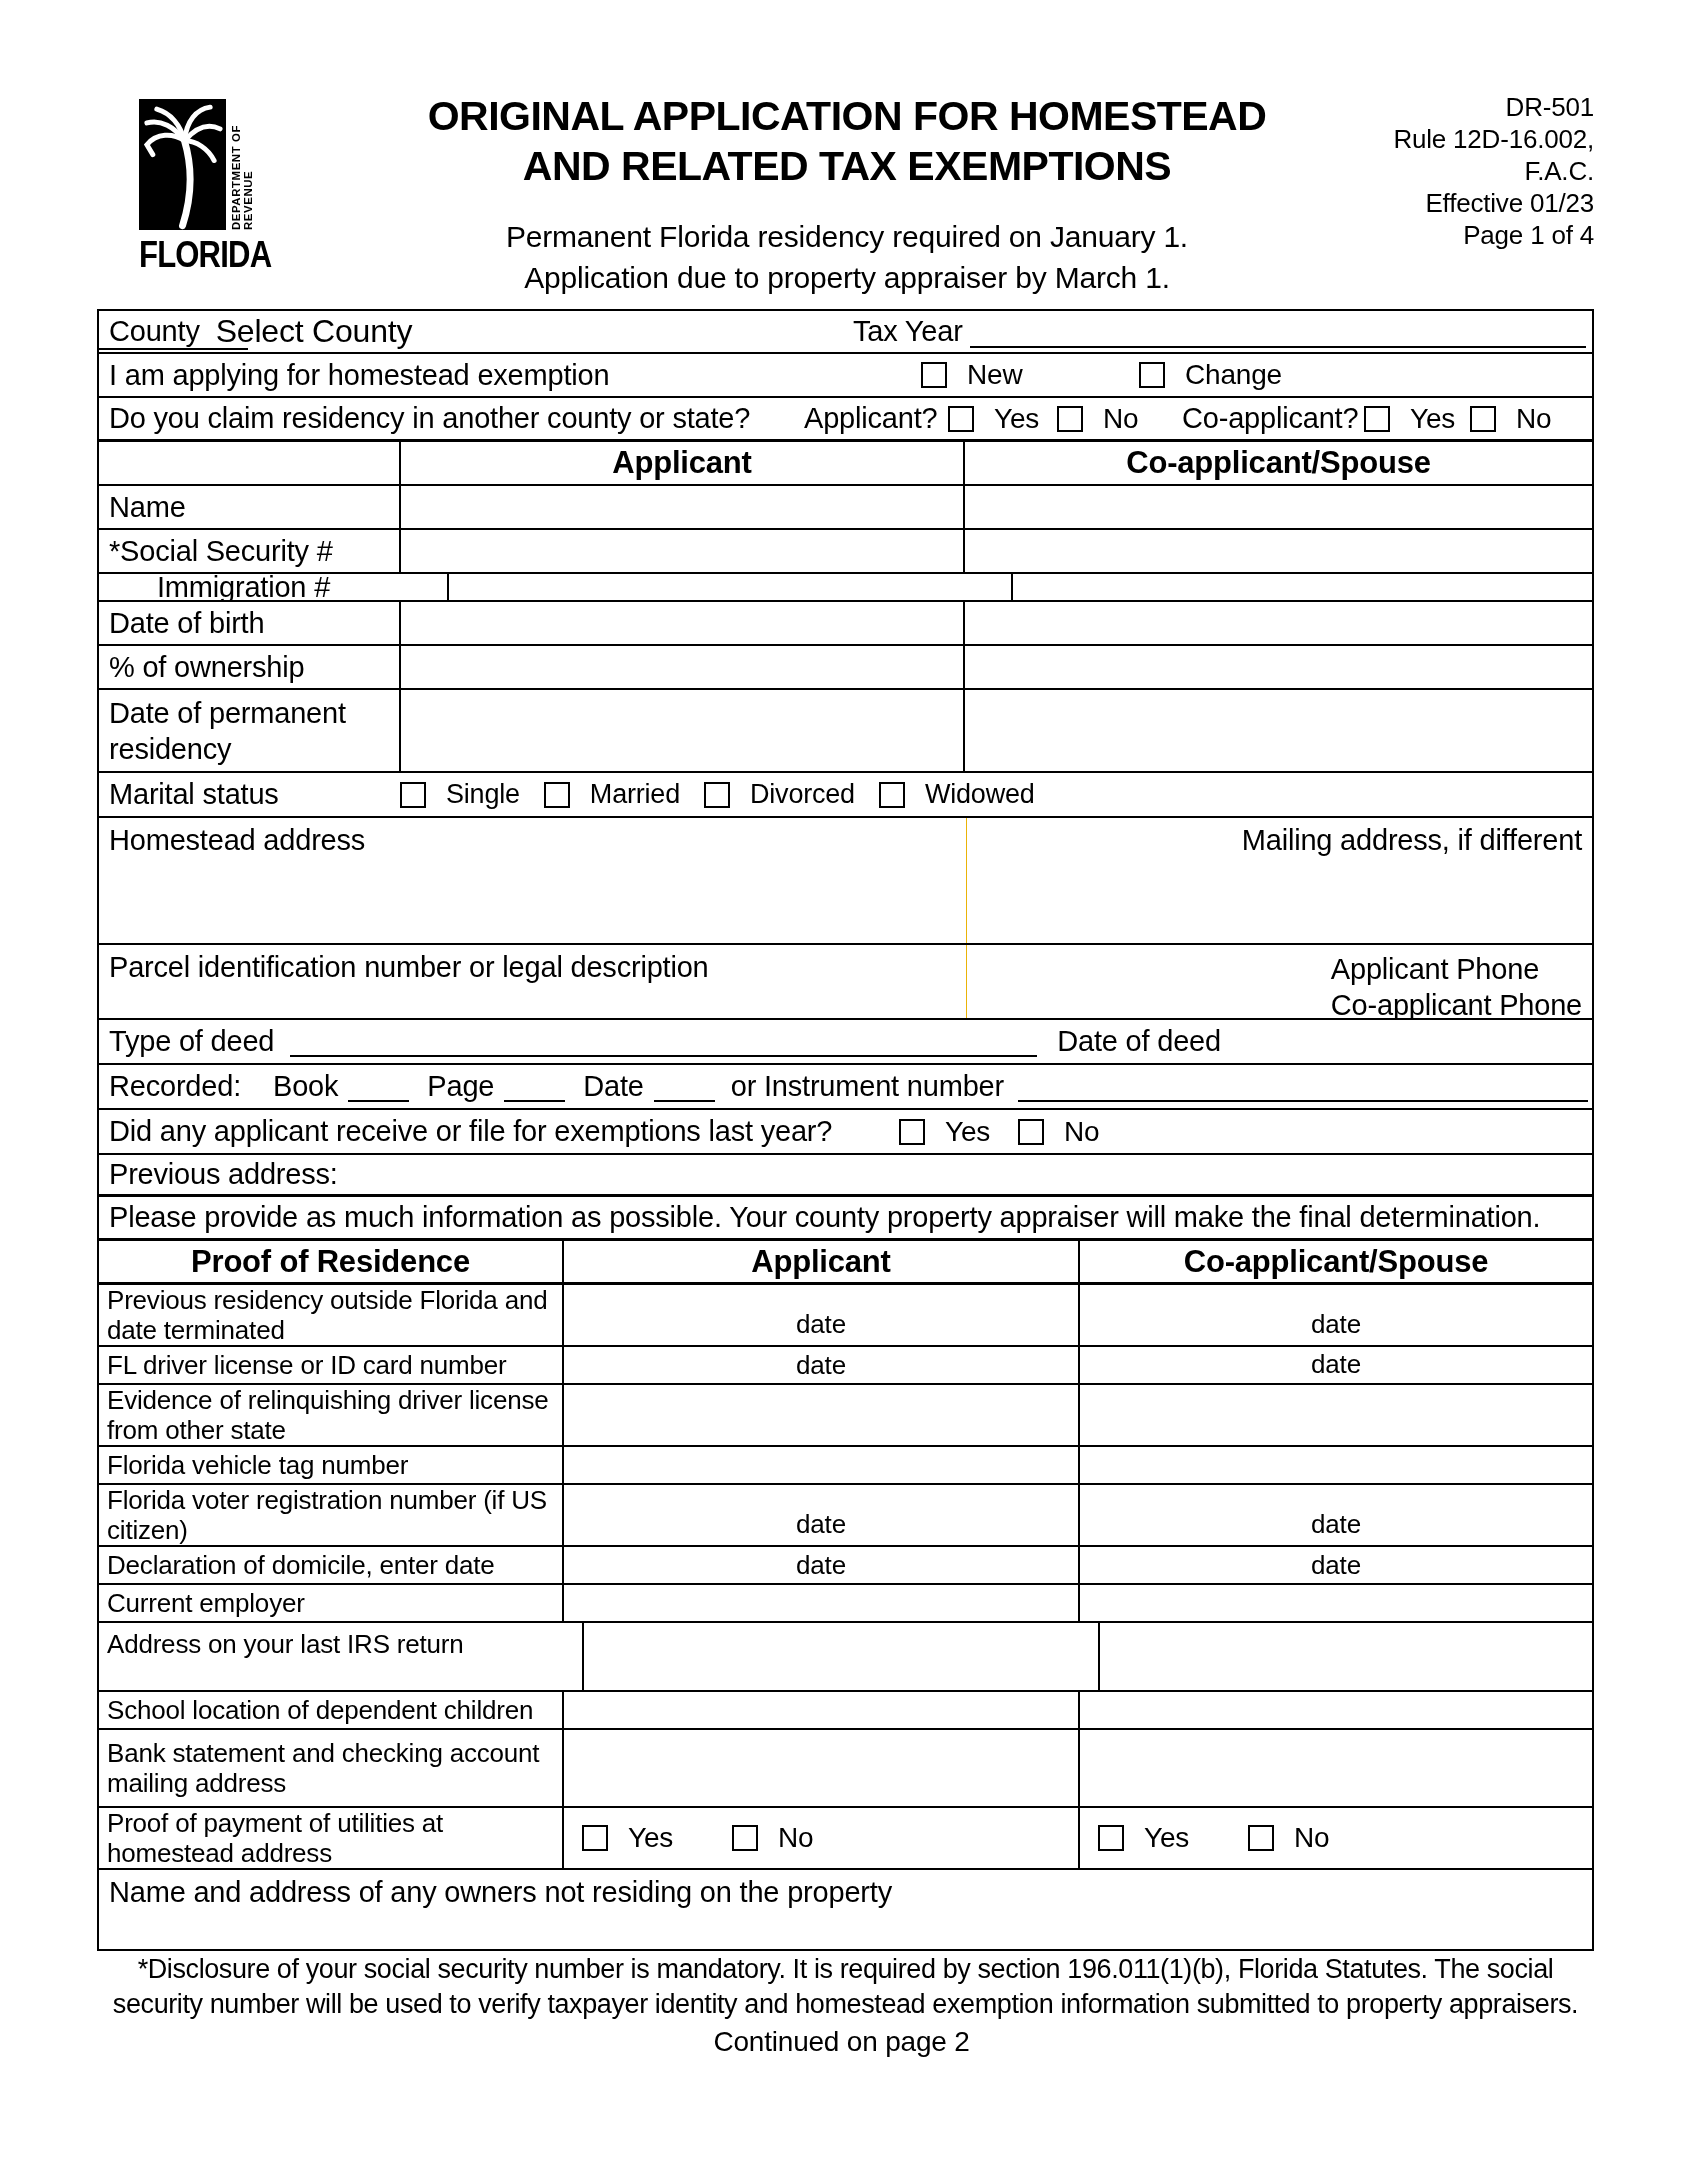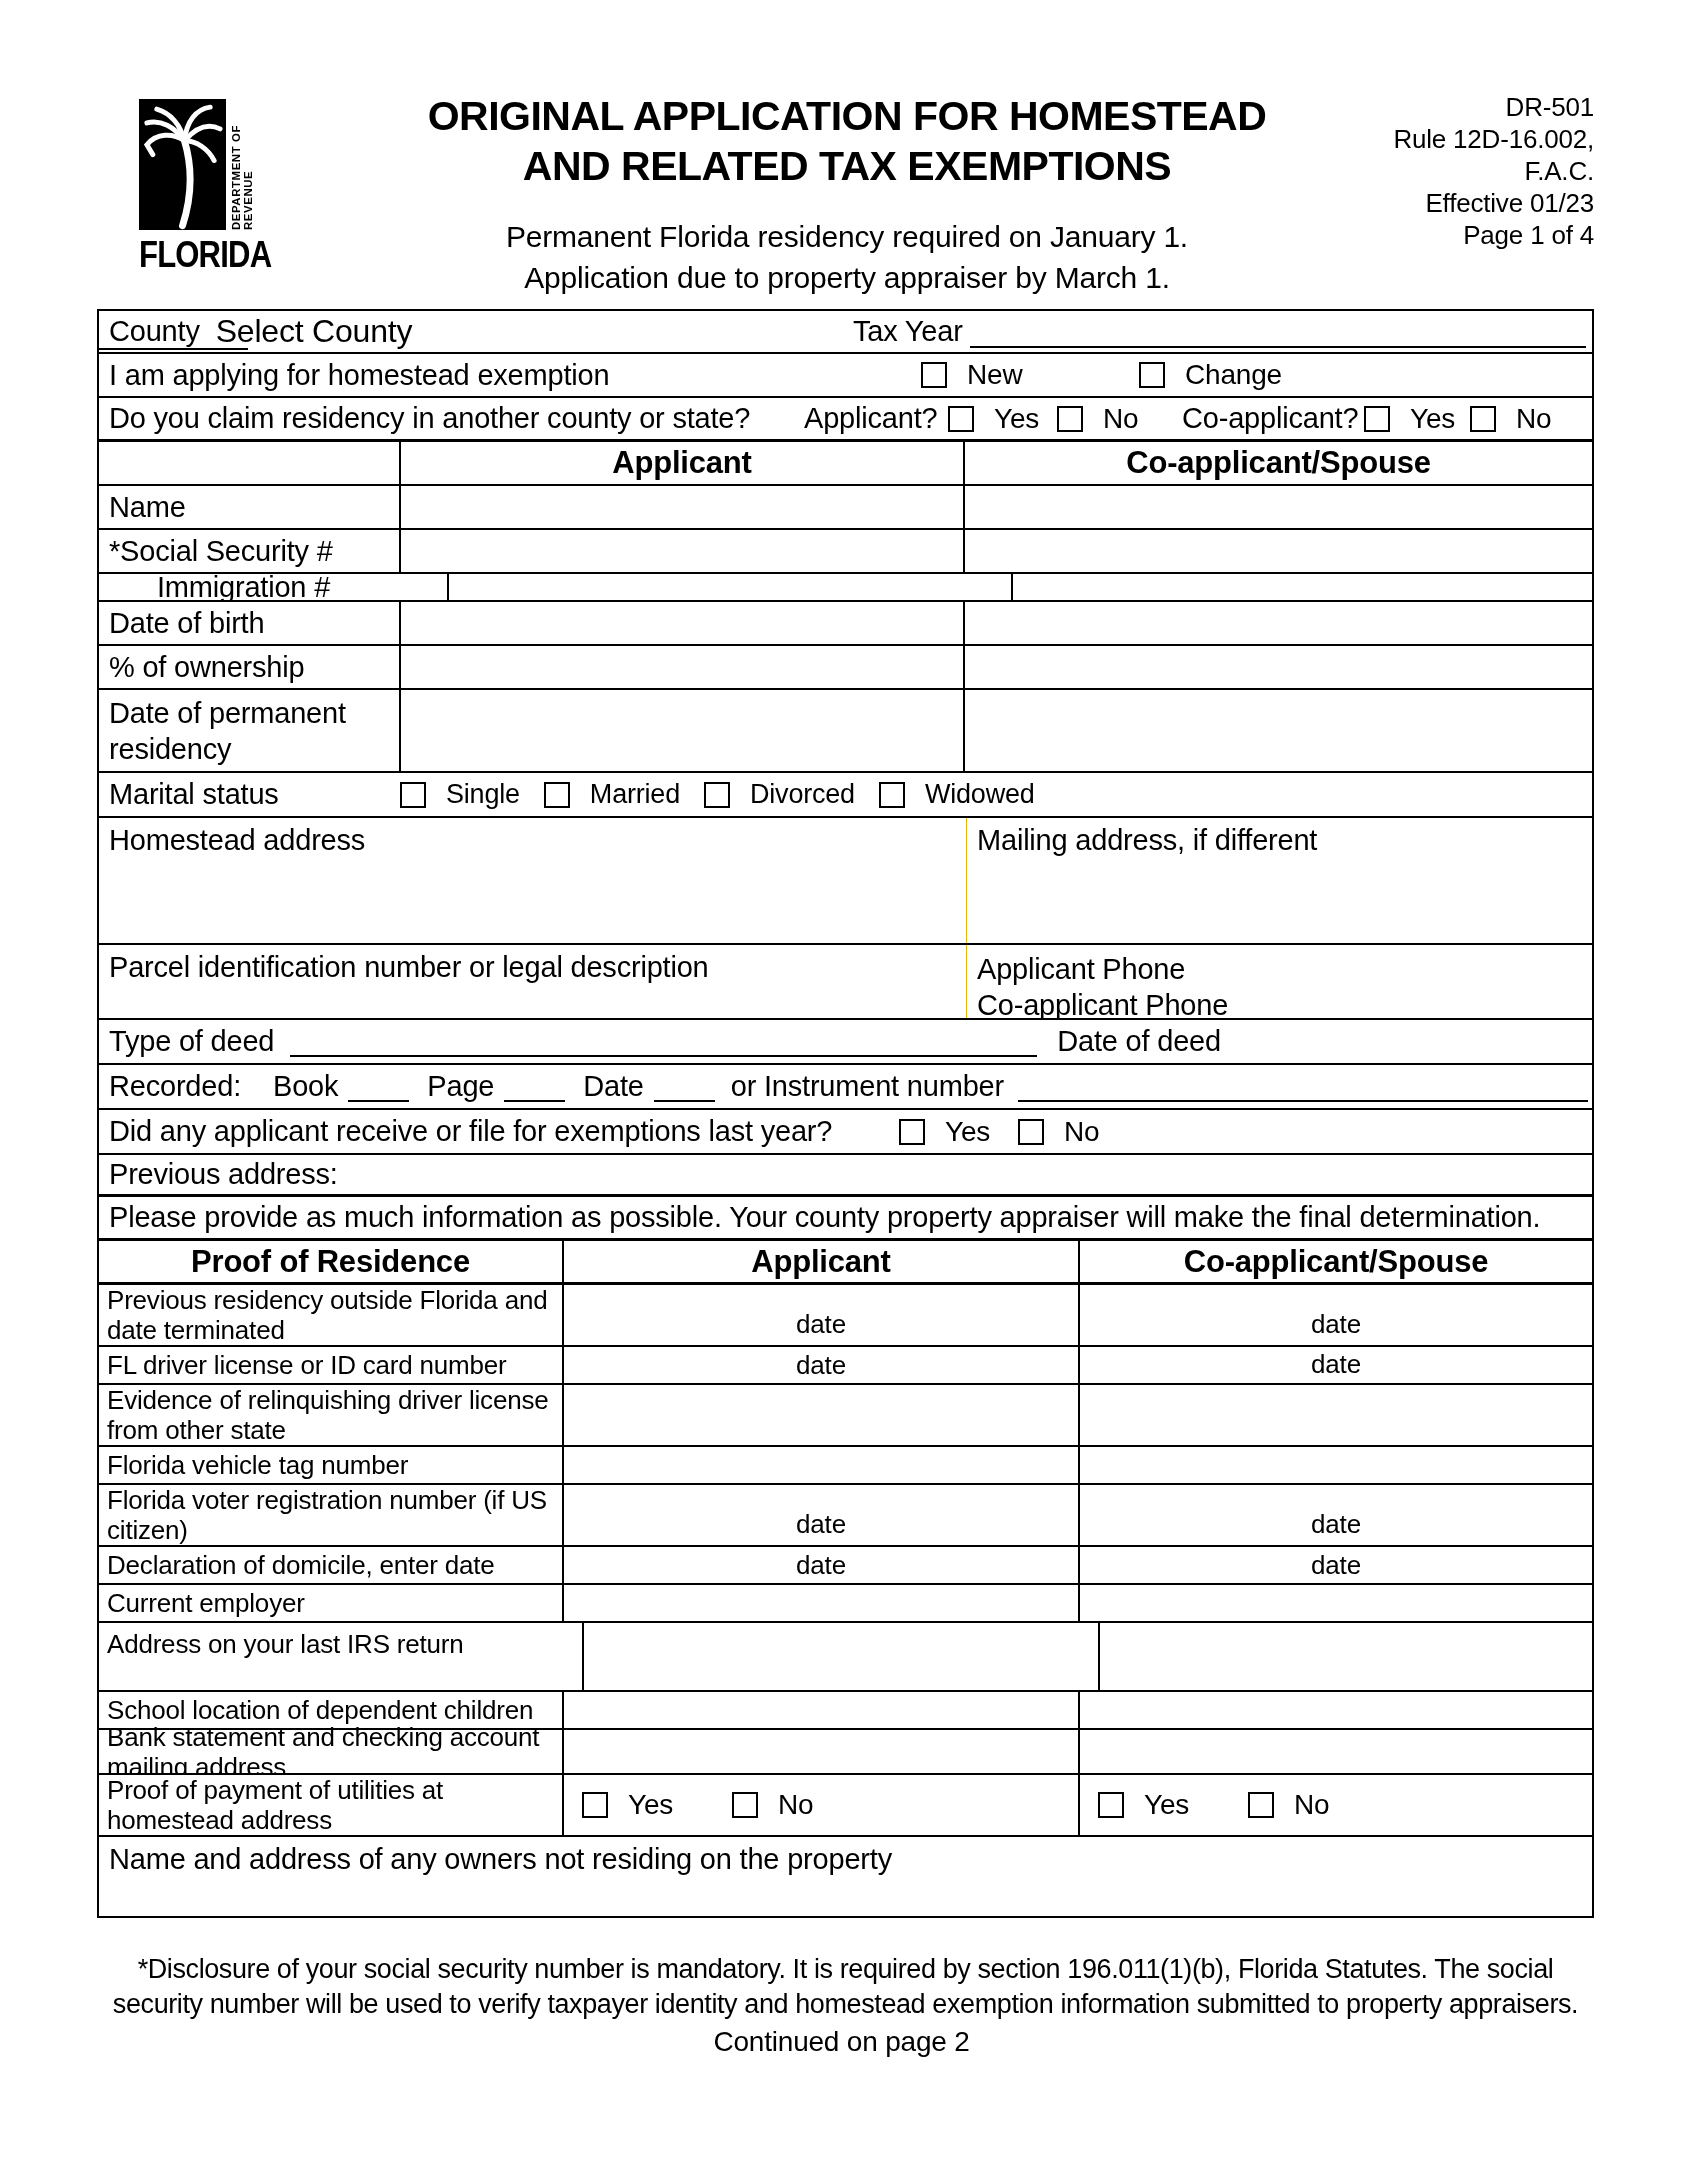--- a/index.html
+++ b/index.html
@@ -30,21 +30,21 @@
   .pad{padding-left:10px;}
 
   .cell{align-self:stretch;box-sizing:border-box;display:flex;align-items:center;padding:2px 10px;}
   .pc1{flex:0 0 300px;}
   .pc2{flex:0 0 566px;border-left:2px solid #000;border-right:2px solid #000;}
   .pc3{flex:1;}
   .qc1{flex:0 0 463px;font-size:26px;line-height:30px;padding:3px 8px;}
   .qc2{flex:0 0 518px;border-left:2px solid #000;border-right:2px solid #000;}
   .qc3{flex:1;}
   .s1{flex:0 0 868px;border-right:1px solid #eab308;}
-  .s2{flex:1;}
+  .s2{flex:1;justify-content:flex-end;}
   .vtop{align-items:flex-start;padding-top:6px;}
   .hdr{justify-content:center;font-weight:bold;font-size:31px;}
   .datecell{justify-content:center;font-size:26px;}
   .datebottom{align-items:flex-end;padding-bottom:5px;}
 
   .cb{display:inline-block;width:22px;height:22px;border:2.5px solid #000;background:#fff;
       box-sizing:content-box;flex:0 0 auto;}
   .cbg{display:inline-flex;align-items:center;gap:20px;font-size:28px;white-space:nowrap;}
   .cbg.sm{font-size:27px;}
   .blank{display:inline-block;border-bottom:2px solid #000;height:30px;box-sizing:border-box;}
@@ -334,21 +334,21 @@
     <div class="trow" style="height:69px;gap:20px;">
       <div class="cell qc1 vtop">Address on your last IRS return</div>
       <div class="cell qc2"></div>
       <div class="cell qc3"></div>
     </div>
     <div class="trow" style="height:38px;">
       <div class="cell qc1">School location of dependent children</div>
       <div class="cell qc2"></div>
       <div class="cell qc3"></div>
     </div>
-    <div class="trow" style="height:45px;">
+    <div class="trow" style="height:78px;">
       <div class="cell qc1">Bank statement and checking account mailing address</div>
       <div class="cell qc2"></div>
       <div class="cell qc3"></div>
     </div>
     <div class="trow" style="height:62px;">
       <div class="cell qc1">Proof of payment of utilities at homestead address</div>
       <div class="cell qc2" style="gap:59px;padding-left:18px;">
         <span class="cbg">
           <span class="cb"></span>
           <span>Yes</span>

